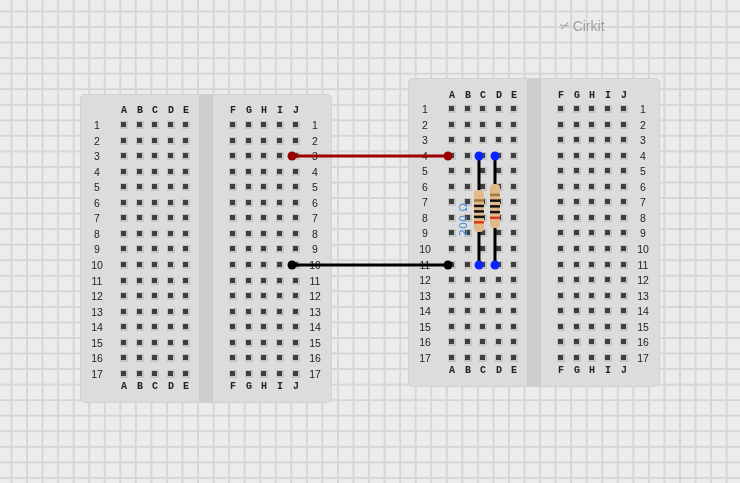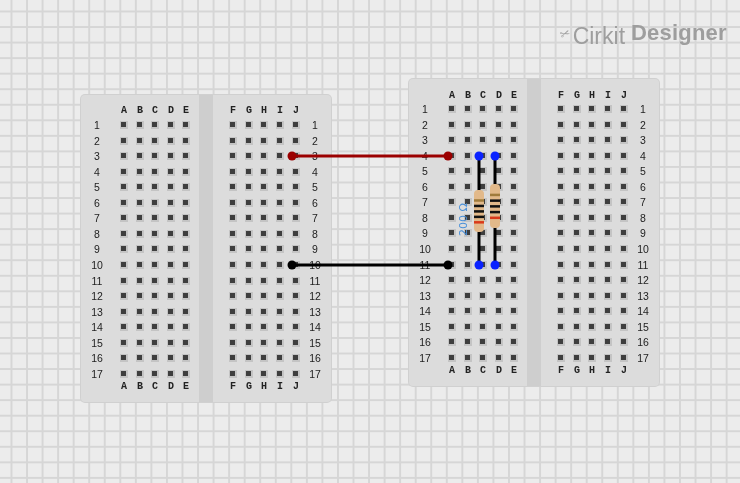--- a/index.html
+++ b/index.html
@@ -6,38 +6,37 @@
   body{width:740px;height:483px;overflow:hidden;position:relative;
     background-color:#ececec;
     background-image:
       linear-gradient(to right, #d6d6d6 1.5px, transparent 1.5px),
       linear-gradient(to bottom, #d6d6d6 1.5px, transparent 1.5px);
     background-size:15.55px 15.55px;
     background-position:10.5px 10.5px;
     font-family:"DejaVu Sans Mono","Liberation Mono",monospace;}
   .logo{position:absolute;left:560px;top:16px;display:flex;align-items:center;color:#9e9e9e;}
   .logo .ic{font-size:16px;margin-right:3px;transform:rotate(-20deg);}
-  .logo .b1{font-family:"Liberation Sans",sans-serif;font-size:23px;margin-top:7px;}
+  .logo .b1{font-family:"Liberation Sans",sans-serif;font-size:14px;}
   .logo .b2{font-family:"Liberation Sans",sans-serif;font-size:22px;font-weight:bold;margin-left:6px;letter-spacing:0.2px;}
   .board{position:absolute;background:#dcdcdc;border-radius:4px;box-shadow:0 0 0 1px #d0d0d0;}
   .channel{position:absolute;top:0;bottom:0;width:14px;background:#cecece;}
   .hole{position:absolute;width:8px;height:8px;background:#c4c4c4;}
   .hole::after{content:"";position:absolute;left:1px;top:1px;width:5px;height:5px;background:#3e3e3e;}
   .lbl{position:absolute;font-size:10px;color:#222;transform:translate(-50%,-50%);white-space:nowrap;}
   .lbl.col{font-weight:bold;font-family:"Liberation Mono",monospace;}
   .lbl.row{font-family:"Liberation Sans",sans-serif;font-size:10.5px;}
   svg.ov{position:absolute;left:0;top:0;pointer-events:none;}
 </style>
 </head>
 <body>
 
 <div class="logo">
   <span class="ic">✂</span>
   <span class="b1">Cirkit</span>
-  <span class="b2">Designer</span>
 </div>
 
 <div id="boards">
     <div class="board" style="left: 81px; top: 95px; width: 250px; height: 307px;">
       <div class="channel" style="left: 118px;"></div>
       <span class="lbl col" style="left: 43px; top: 15px;">A</span>
       <span class="lbl col" style="left: 43px; top: 291px;">A</span>
       <span class="lbl col" style="left: 59px; top: 15px;">B</span>
       <span class="lbl col" style="left: 59px; top: 291px;">B</span>
       <span class="lbl col" style="left: 74px; top: 15px;">C</span>

